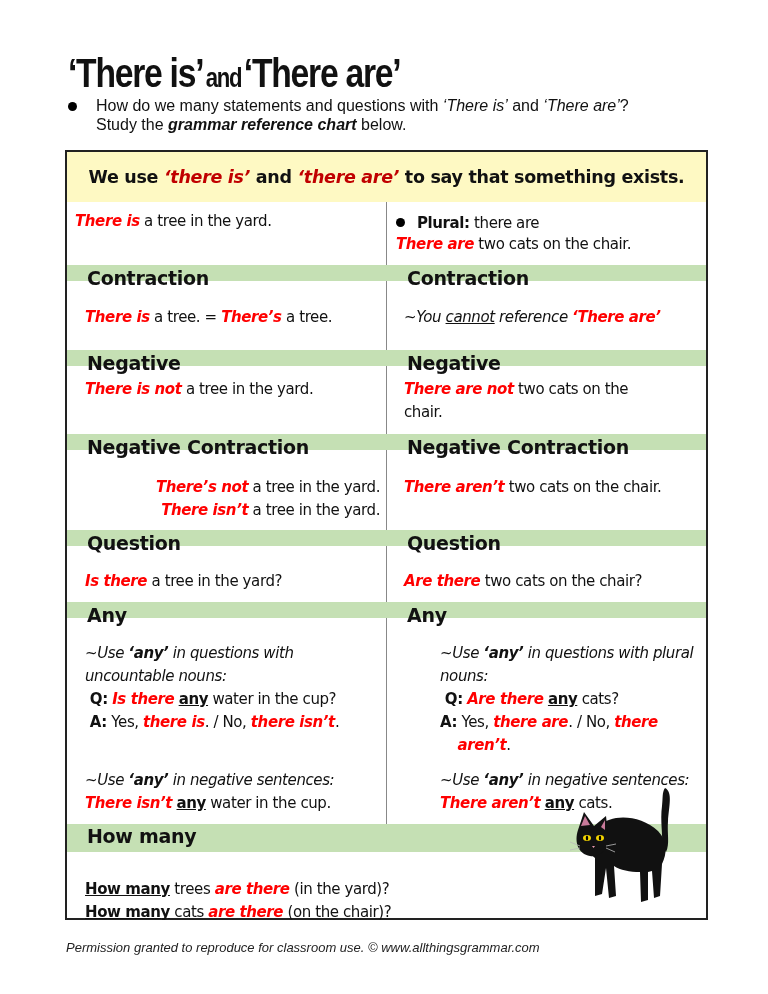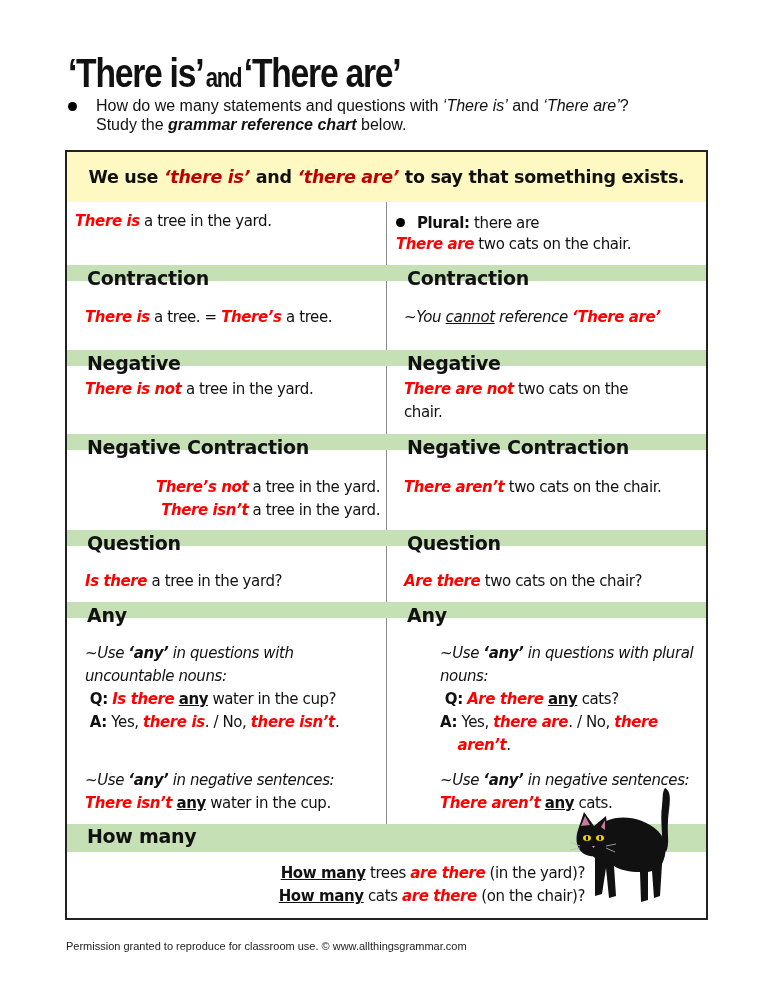--- a/index.html
+++ b/index.html
@@ -15,21 +15,21 @@
   .divider { position:absolute; left:319px; top:50px; width:1px; height:622px; background:#888; }
   .cell { position:absolute; font-family:"DejaVu Sans", sans-serif; font-size:15px; line-height:23px; letter-spacing:-0.4px; color:#111; }
   .ghead { position:absolute; left:0; width:639px; height:16px; background:#c5e0b4; }
   .hlabel { position:absolute; top:2px; font-family:"DejaVu Sans", sans-serif; font-weight:bold; font-size:19px; letter-spacing:-0.3px; color:#111; }
   .line { display:block; white-space:nowrap; }
   .r { color:#ff0000; }
   .b { font-weight:bold; }
   .i { font-style:italic; }
   .u { text-decoration:underline; }
   .bul { display:inline-block; width:9px; height:9px; border-radius:50%; background:#000; margin-right:12px; vertical-align:1px; }
-  .footer { position:absolute; left:66px; top:940px; font-size:11px; color:#222; }
+  .footer { position:absolute; left:66px; top:940px; font-size:13px; font-style:italic; color:#222; }
   .cat { position:absolute; left:570px; top:786px; width:120px; height:125px; }
 </style>
 </head>
 <body>
 
 <div class="title">
   <span class="big">‘There is’</span>
   <span class="small">and</span>
   <span class="big">‘There are’</span>
 </div>
@@ -123,21 +123,21 @@
     <span class="line"><span class="b" style="white-space: pre;">A:</span><span class="" style="white-space: pre;"> Yes, </span><span class="r b i" style="color: rgb(255, 0, 0); white-space: pre;">there are</span><span class="" style="white-space: pre;">. / No, </span><span class="r b i" style="color: rgb(255, 0, 0); white-space: pre;">there</span></span>
     <span class="line" style="white-space:pre;"><span class="" style="white-space: pre;">    </span><span class="r b i" style="color: rgb(255, 0, 0); white-space: pre;">aren’t</span><span class="" style="white-space: pre;">.</span></span>
     <span class="line" style="height:12px;"><span class="" style="white-space: pre;"> </span></span>
     <span class="line"><span class="i" style="white-space: pre;">~Use </span><span class="b i" style="white-space: pre;">‘any’</span><span class="i" style="white-space: pre;"> in negative sentences:</span></span>
     <span class="line"><span class="r b i" style="color: rgb(255, 0, 0); white-space: pre;">There aren’t</span><span class="" style="white-space: pre;"> </span><span class="b u" style="white-space: pre;">any</span><span class="" style="white-space: pre;"> cats.</span></span>
   </div>
 
   <div class="ghead" style="top:672px; height:28px;">
     <span class="hlabel" style="left:20px; top:1px;">How many</span>
   </div>
-  <div class="cell" style="left:18px; top:710px; width:500px;text-align:right;">
+  <div class="cell" style="left:18px; top:726px; width:500px;">
     <span class="line"><span class="b u" style="white-space: pre;">How many</span><span class="" style="white-space: pre;"> trees </span><span class="r b i" style="color: rgb(255, 0, 0); white-space: pre;">are there</span><span class="" style="white-space: pre;"> (in the yard)?</span></span>
     <span class="line"><span class="b u" style="white-space: pre;">How many</span><span class="" style="white-space: pre;"> cats </span><span class="r b i" style="color: rgb(255, 0, 0); white-space: pre;">are there</span><span class="" style="white-space: pre;"> (on the chair)?</span></span>
   </div>
 </div>
 
 <svg class="cat" viewBox="0 0 120 125">
   <path d="M95 2 C103 6 99 20 98 35 C97 48 100 58 96 66 L92 60 C93 48 90 35 92 20 C93 12 92 6 95 2 Z" fill="#111"></path>
   <path d="M30 40 C40 28 70 28 88 45 C98 55 97 68 92 78 L90 110 L84 112 L82 85 L78 86 L78 114 L71 116 L70 86 C60 86 50 84 44 80 L46 110 L39 112 L36 82 L32 108 L25 110 L25 72 C18 66 14 58 16 50 Z" fill="#111"></path>
   <path d="M8 44 L14 26 L24 40 L36 30 L38 48 C40 62 30 72 20 70 C8 68 4 56 8 44 Z" fill="#111"></path>
   <path d="M11 40 L15 30 L20 39 Z" fill="#c87a9a"></path>

